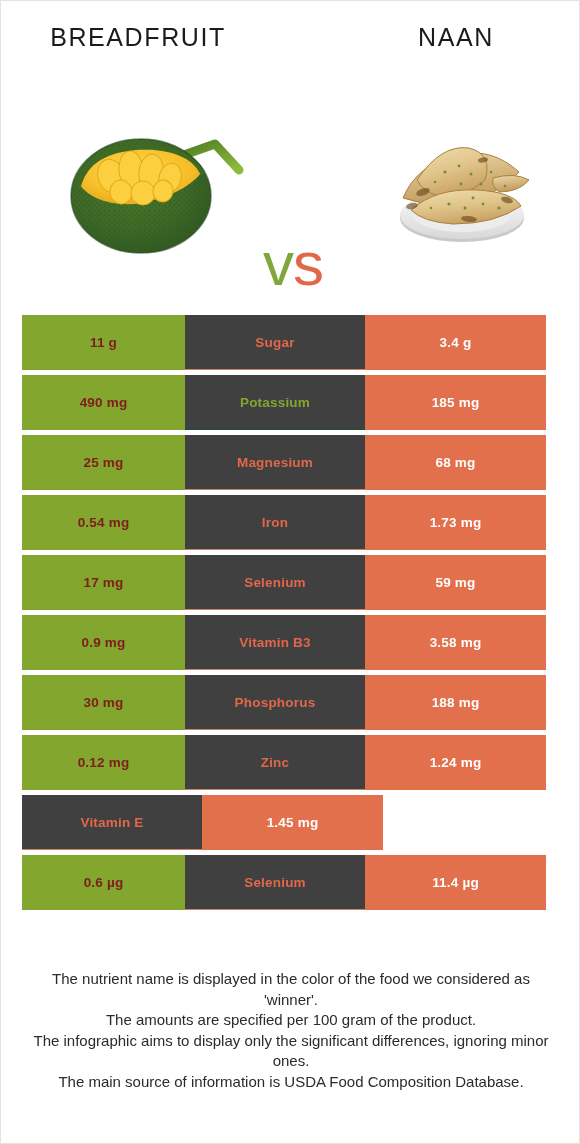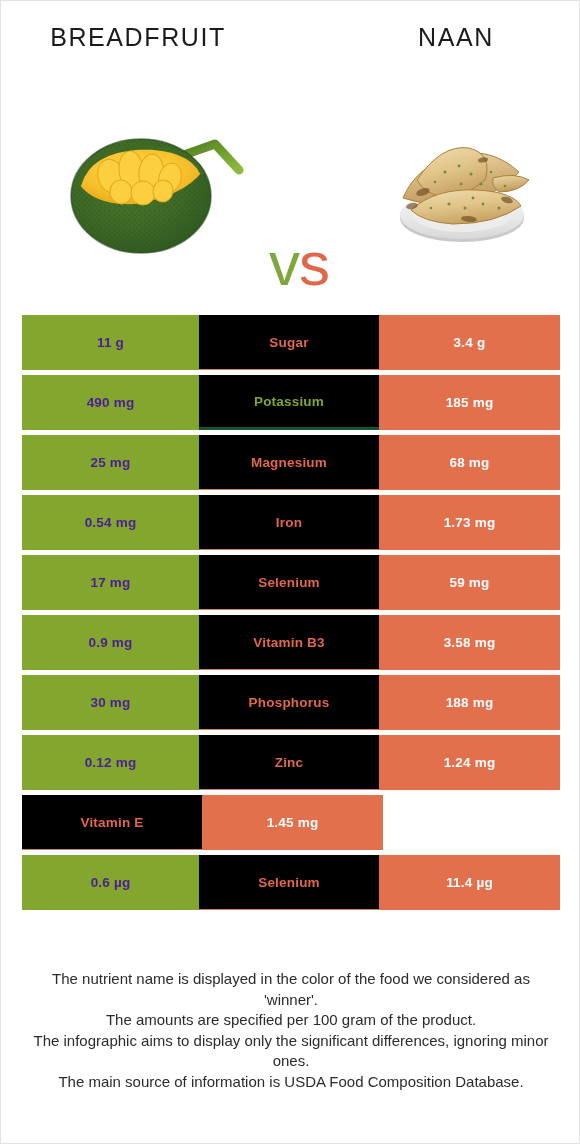--- a/index.html
+++ b/index.html
@@ -39,21 +39,21 @@
   }
   .hero-img{position:absolute;}
 
   
   #img-breadfruit{left:62px;top:18px;width:190px;height:155px;}
   #img-breadfruit svg{display:block;}
 
   
   #vs{
     position:absolute;
-    left:238px;top:128px;
+    left:232px;top:128px;
     width:120px;height:80px;
     font-size:62px;
     font-weight:400;
     letter-spacing:-1px;
     line-height:80px;
     text-align:center;
     font-family:"Liberation Sans", sans-serif;
   }
   #vs .v{color:#7fa83c;}
   #vs .s{color:#e0674a;}
@@ -78,31 +78,31 @@
   .cell{
     display:flex;
     align-items:center;
     justify-content:center;
     font-size:13.5px;
     font-weight:600;
     letter-spacing:.2px;
     box-sizing:border-box;
   }
   .cell.left{
-    width:177px;
+    width:163px;
     background:#82a62e;
-    color:#4c1d95;
+    color:#7f1d1d;
   }
   .cell.mid{
     width:180px;
-    background:#000000;
+    background:#404040;
     font-weight:700;
     font-size:13.5px;
   }
-  .cell.mid.win-green{color:#82a62e;border-bottom:3px solid #14532d;}
+  .cell.mid.win-green{color:#82a62e;border-bottom:1px solid #14532d;}
   .cell.mid.win-orange{color:#e0674a;border-bottom:1px solid #c98368;}
   .cell.right{
     width:181px;
     background:#e3704d;
     color:#ffffff;
     text-align:center;
   }
 
   
   #footer{

